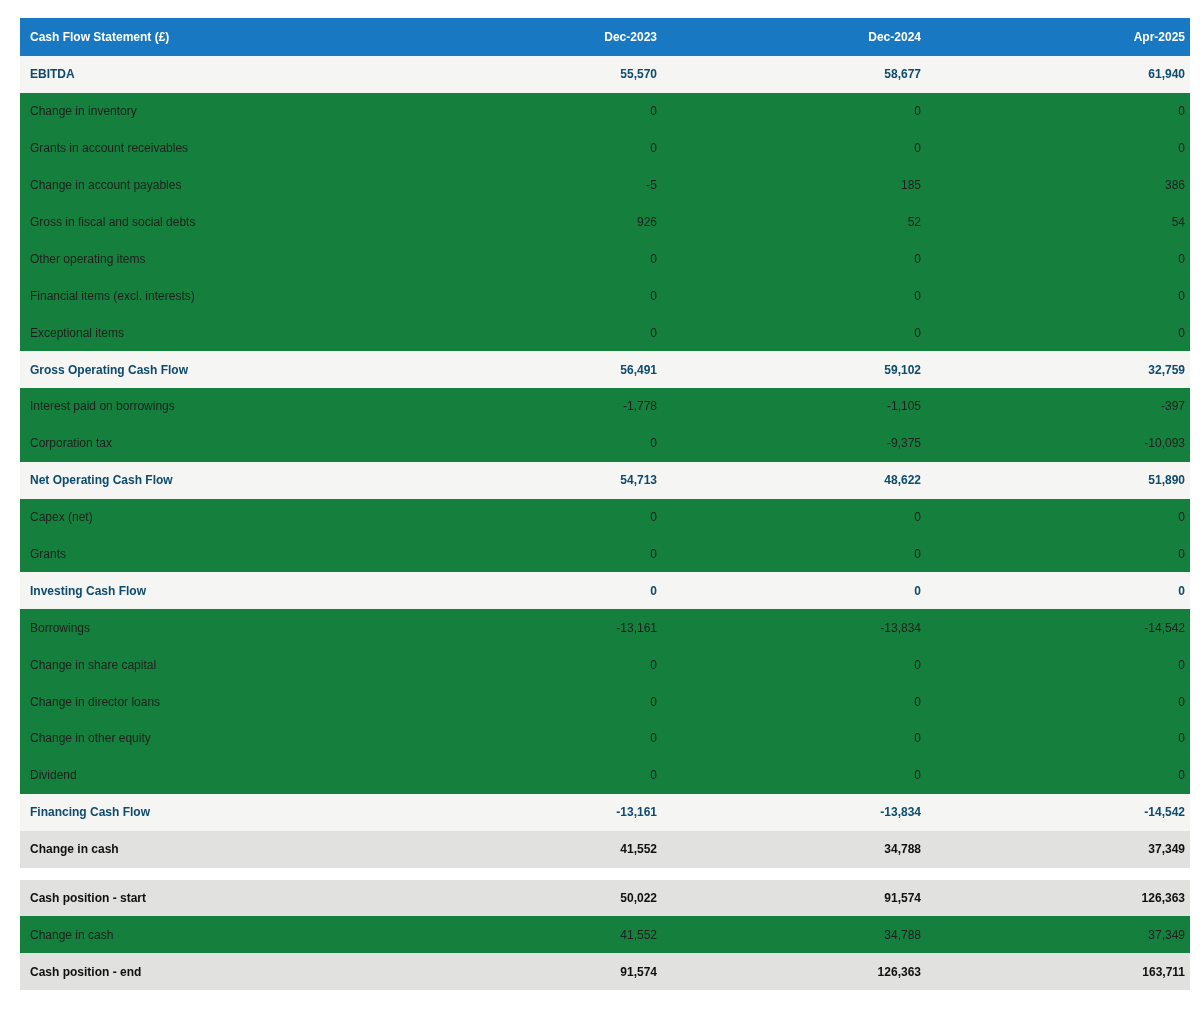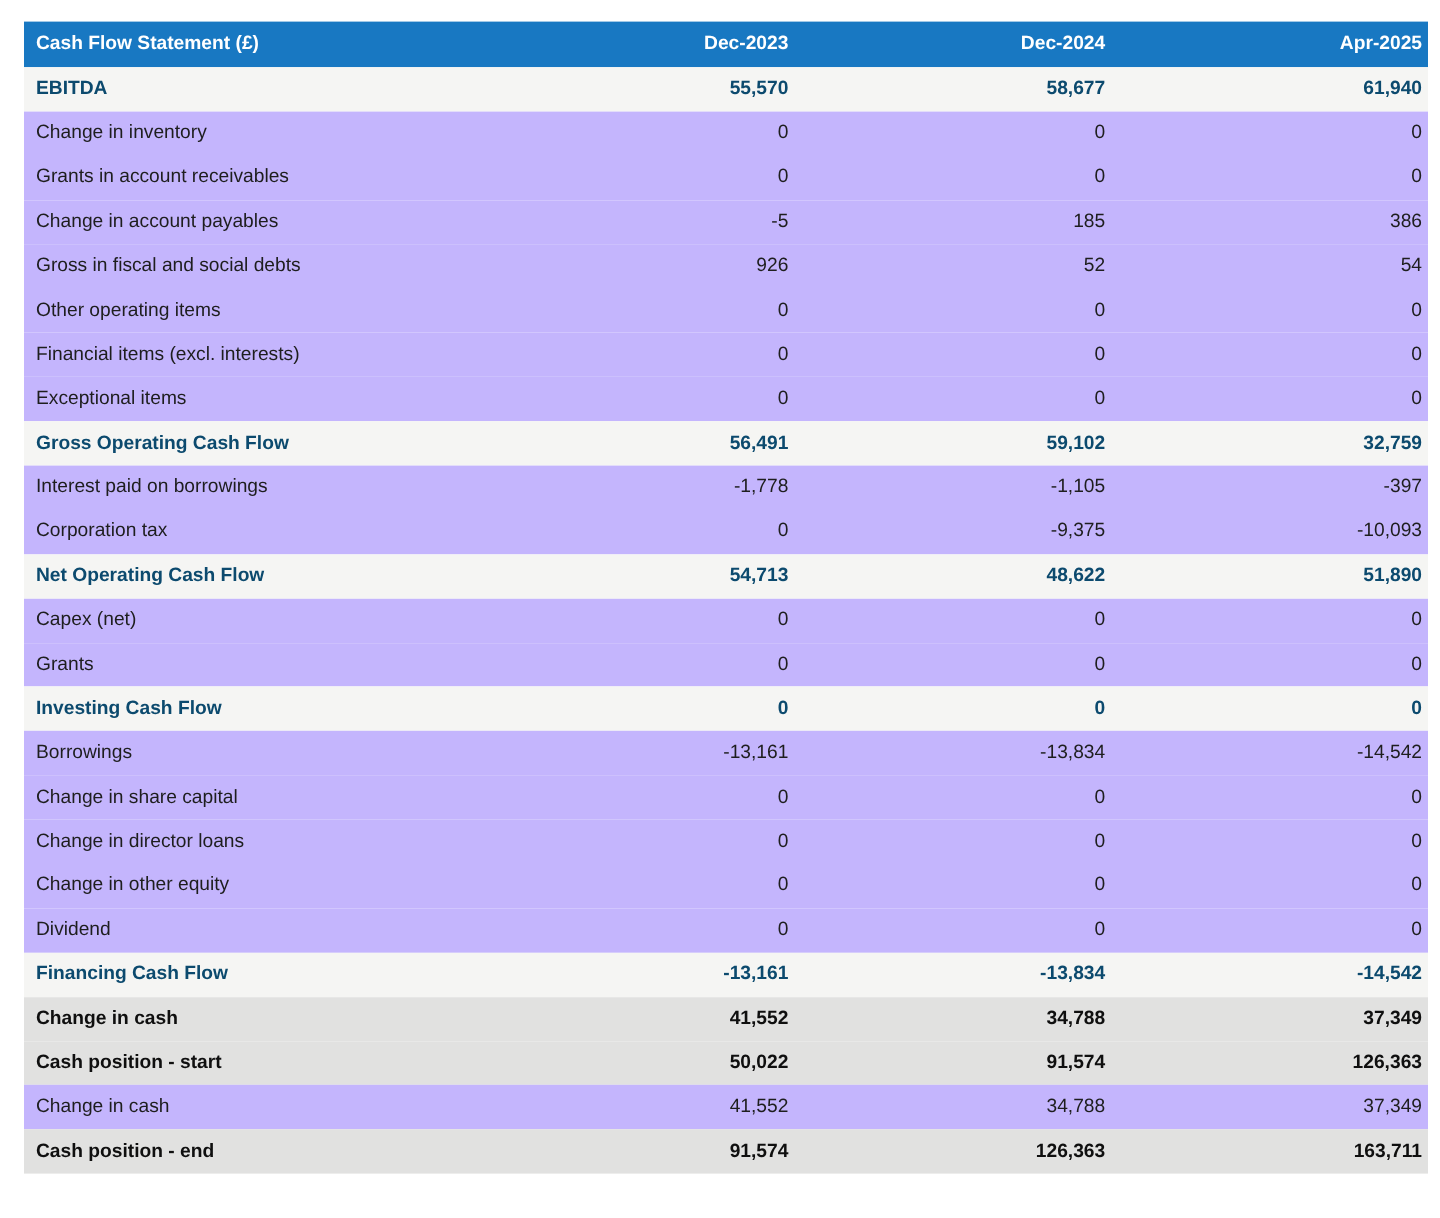--- a/index.html
+++ b/index.html
@@ -10,28 +10,28 @@
     height: 1015px;
     background: #ffffff;
     font-family: "Liberation Sans", sans-serif;
     color: #1e1e1e;
   }
   .cf-table {
     position: absolute;
     left: 20px;
     top: 18px;
     width: 1170px;
-    font-size: 16px;
+    font-size: 12px;
   }
   .row {
     display: grid;
     grid-template-columns: 378px 264px 264px 264px;
     align-items: center;
     height: 36.9px;
-    background: #c4b5fd;
+    background: #15803d;
   }
   .row.header-row {
     height: 38px;
     background: var(--header-bg, #1878c2);
     color: var(--header-text, #ffffff);
     font-weight: bold;
   }
   .cell { overflow: hidden; white-space: nowrap; }
   .cell.label {
     text-align: left;
@@ -44,21 +44,21 @@
   .row.subtotal {
     background: var(--subtotal-bg, #f5f5f3);
     font-weight: bold;
     color: #0c4a6e;
   }
   .row.total {
     background: var(--total-bg, #e1e1e0);
     font-weight: bold;
     color: #0f0f0f;
   }
-  .row.gap-before { }
+  .row.gap-before { margin-top: 12px; }
 </style>
 </head>
 <body>
 
 <div class="cf-table">
   <div class="row header-row">
     <div class="cell label">Cash Flow Statement (£)</div>
     <div class="cell num">Dec-2023</div>
     <div class="cell num">Dec-2024</div>
     <div class="cell num">Apr-2025</div>

